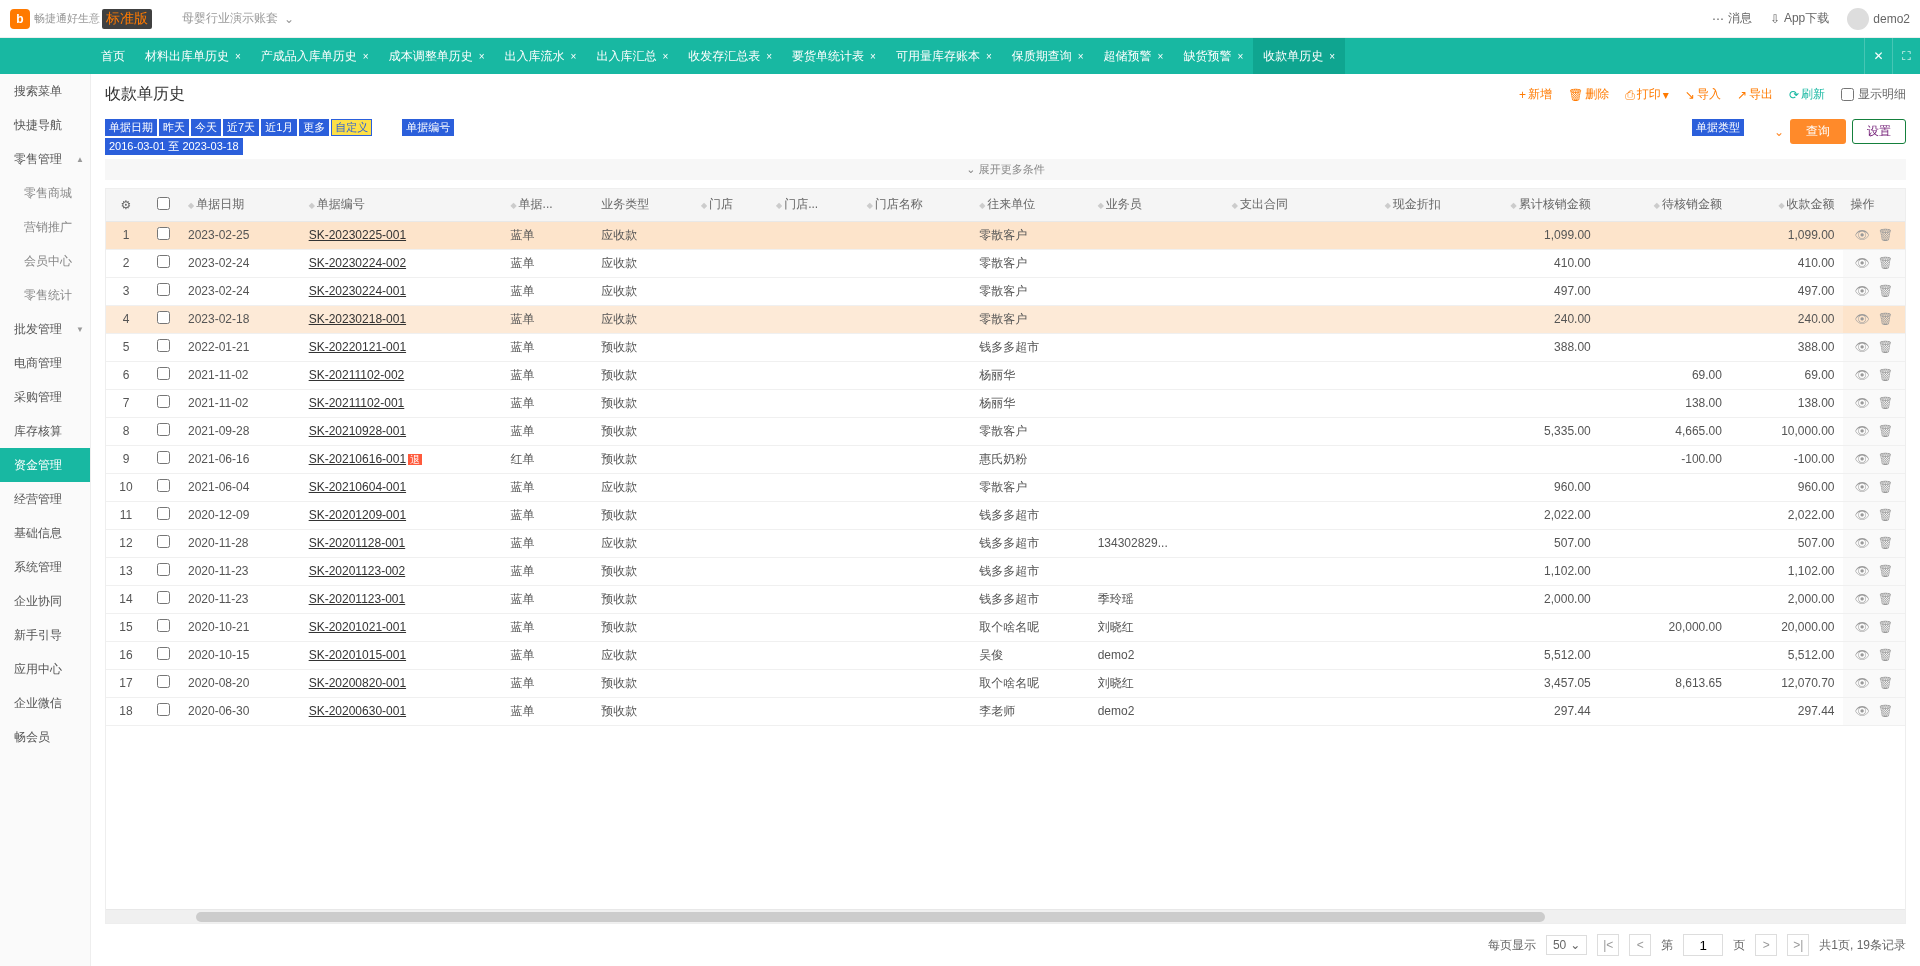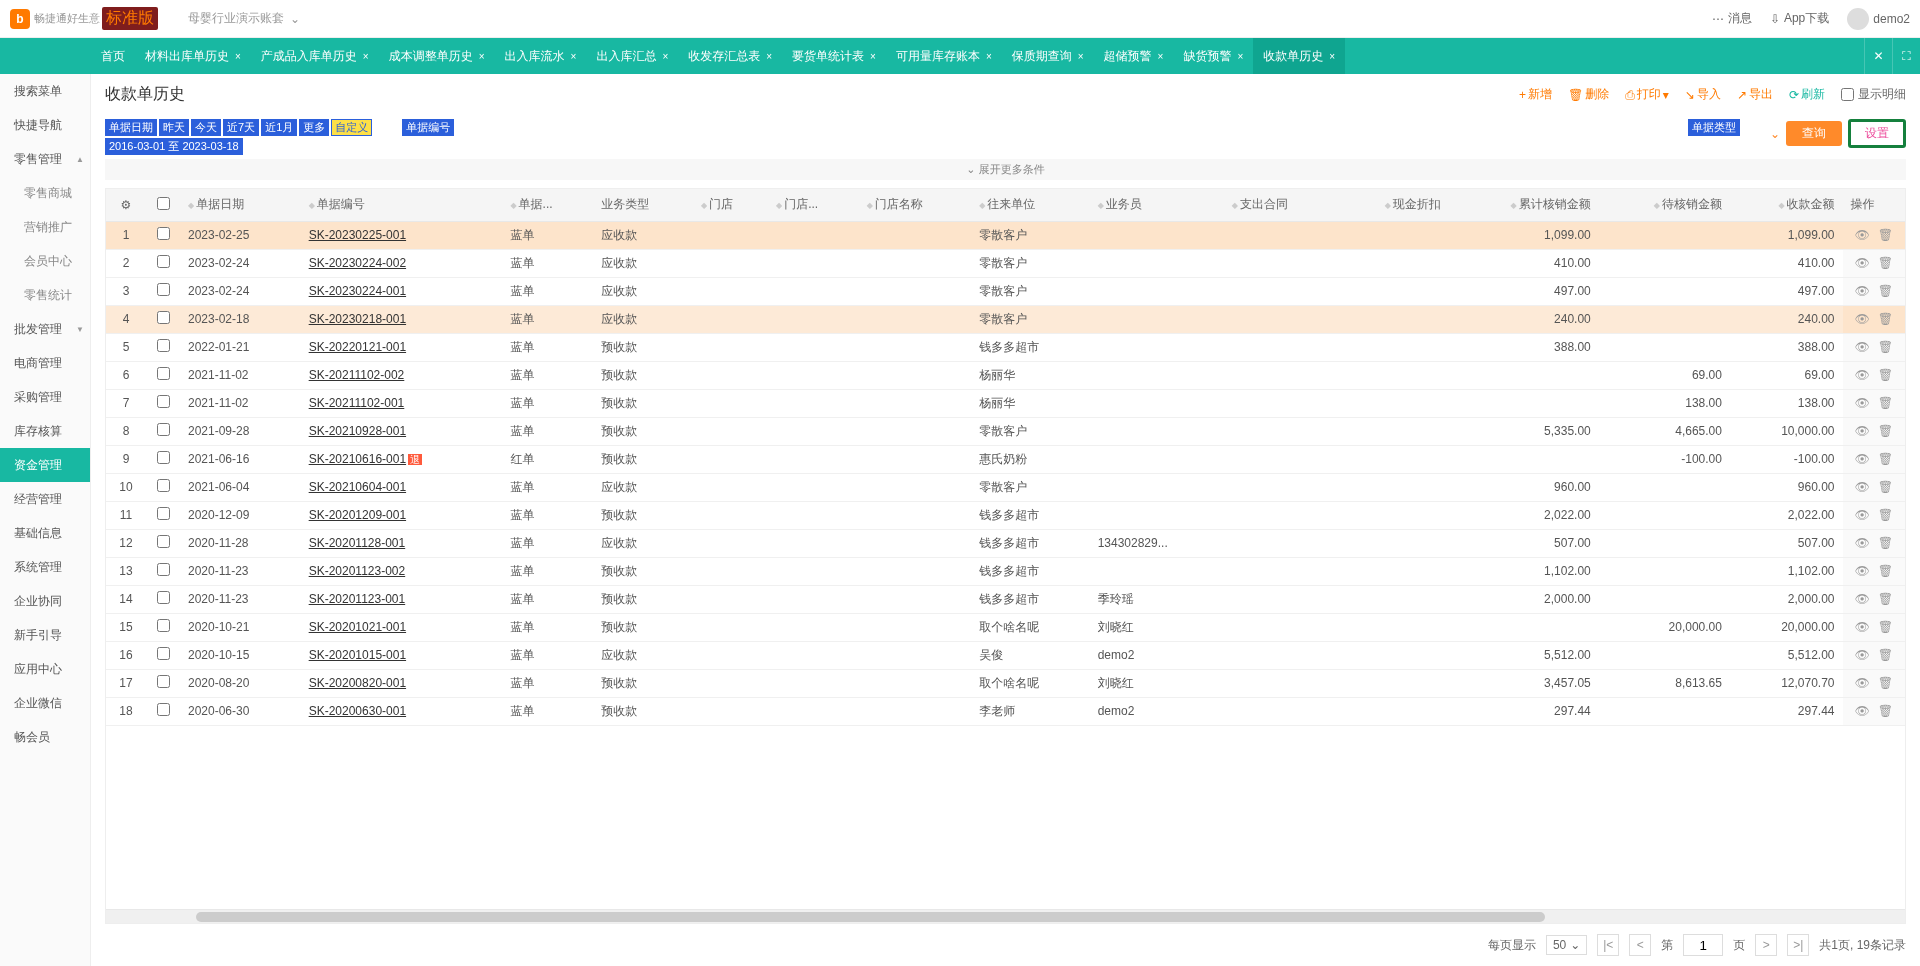--- a/index.html
+++ b/index.html
@@ -1,21 +1,21 @@
 <!DOCTYPE html>
 <html><head>
 <meta charset="utf-8">
 <style>
 * { margin:0; padding:0; box-sizing:border-box; font-family:"Microsoft YaHei",Arial,sans-serif; }
 body { font-size:12px; color:#333; background:#fff; overflow:hidden; }
 .top-bar { height:38px; display:flex; align-items:center; padding:0 10px; border-bottom:1px solid #eee; }
 .logo-box { display:flex; align-items:center; gap:4px; }
 .logo-ic { width:20px; height:20px; background:#ff7a00; border-radius:4px; color:#fff; display:flex; align-items:center; justify-content:center; font-weight:bold; }
 .logo-txt { color:#999; font-size:11px; }
-.badge-std { background:#7f1d1d; color:#ff7a00; font-size:16px; padding:1px 4px; border-radius:2px; margin-left:2px; }
+.badge-std { background:#404040; color:#ff7a00; font-size:14px; padding:1px 4px; border-radius:2px; margin-left:2px; }
 .acct-sel { margin-left:30px; color:#999; font-size:12px; display:flex; align-items:center; gap:6px; }
 .sp { flex:1; }
 .top-act { color:#666; margin-left:18px; display:flex; align-items:center; gap:4px; cursor:pointer; }
 .avatar { width:22px; height:22px; border-radius:50%; background:#ddd; }
 .tabs-row { height:36px; background:#18b8a2; display:flex; align-items:center; color:#fff; }
 .side-shim { width:91px; flex-shrink:0; }
 .tab { padding:0 10px; height:36px; display:flex; align-items:center; gap:4px; font-size:12px; cursor:pointer; white-space:nowrap; }
 .tab.active { background:#0fa590; }
 .tab .cls { font-size:10px; margin-left:2px; }
 .tabs-scroll { flex:1; display:flex; overflow:hidden; }
@@ -35,21 +35,21 @@
 .act-lnk.og { color:#ff7a00; }
 .act-lnk.cyan { color:#18b8a2; }
 .chk-lbl { display:flex; align-items:center; gap:4px; color:#666; }
 .filters { padding:4px 14px 0; display:flex; align-items:flex-start; gap:30px; }
 .f-grp { display:flex; flex-direction:column; gap:2px; }
 .f-row { display:flex; align-items:center; gap:2px; }
 .tag-b { background:#2b5fdb; color:#fff; padding:1px 4px; font-size:11px; }
 .tag-w { border:1px solid #2b5fdb; color:#2b5fdb; padding:0 3px; font-size:11px; background:#fde047; }
 .f-acts { margin-left:auto; display:flex; align-items:center; gap:6px; }
 .btn-qry { background:#ff8a2a; color:#fff; border:none; padding:4px 16px; border-radius:3px; cursor:pointer; font-size:12px; }
-.btn-set { background:#fff; color:#ec4899; border:3px solid #15803d; padding:3px 14px; border-radius:3px; cursor:pointer; font-size:12px; }
+.btn-set { background:#fff; color:#701a75; border:1px solid #15803d; padding:3px 14px; border-radius:3px; cursor:pointer; font-size:12px; }
 .exp-cond { text-align:center; padding:3px; background:#f7f7f7; color:#888; cursor:pointer; font-size:11px; margin:4px 14px 0; }
 .tbl-wrap { flex:1; margin:8px 14px 0; overflow:hidden; border:1px solid #eee; display:flex; flex-direction:column; }
 .tbl-scroll { flex:1; overflow:auto; }
 table { border-collapse:collapse; width:100%; font-size:12px; }
 th { background:#f5f5f5; color:#666; font-weight:normal; height:32px; border-bottom:1px solid #e8e8e8; text-align:left; padding:0 8px; white-space:nowrap; position:sticky; top:0; }
 th .sort { color:#ccc; font-size:8px; margin-right:2px; }
 td { height:28px; border-bottom:1px solid #f0f0f0; padding:0 8px; white-space:nowrap; color:#555; }
 tr.hl td { background:#fde4cb; }
 tr.hl2 td { background:#fdead7; }
 .docno { color:#333; text-decoration:underline; cursor:pointer; }

